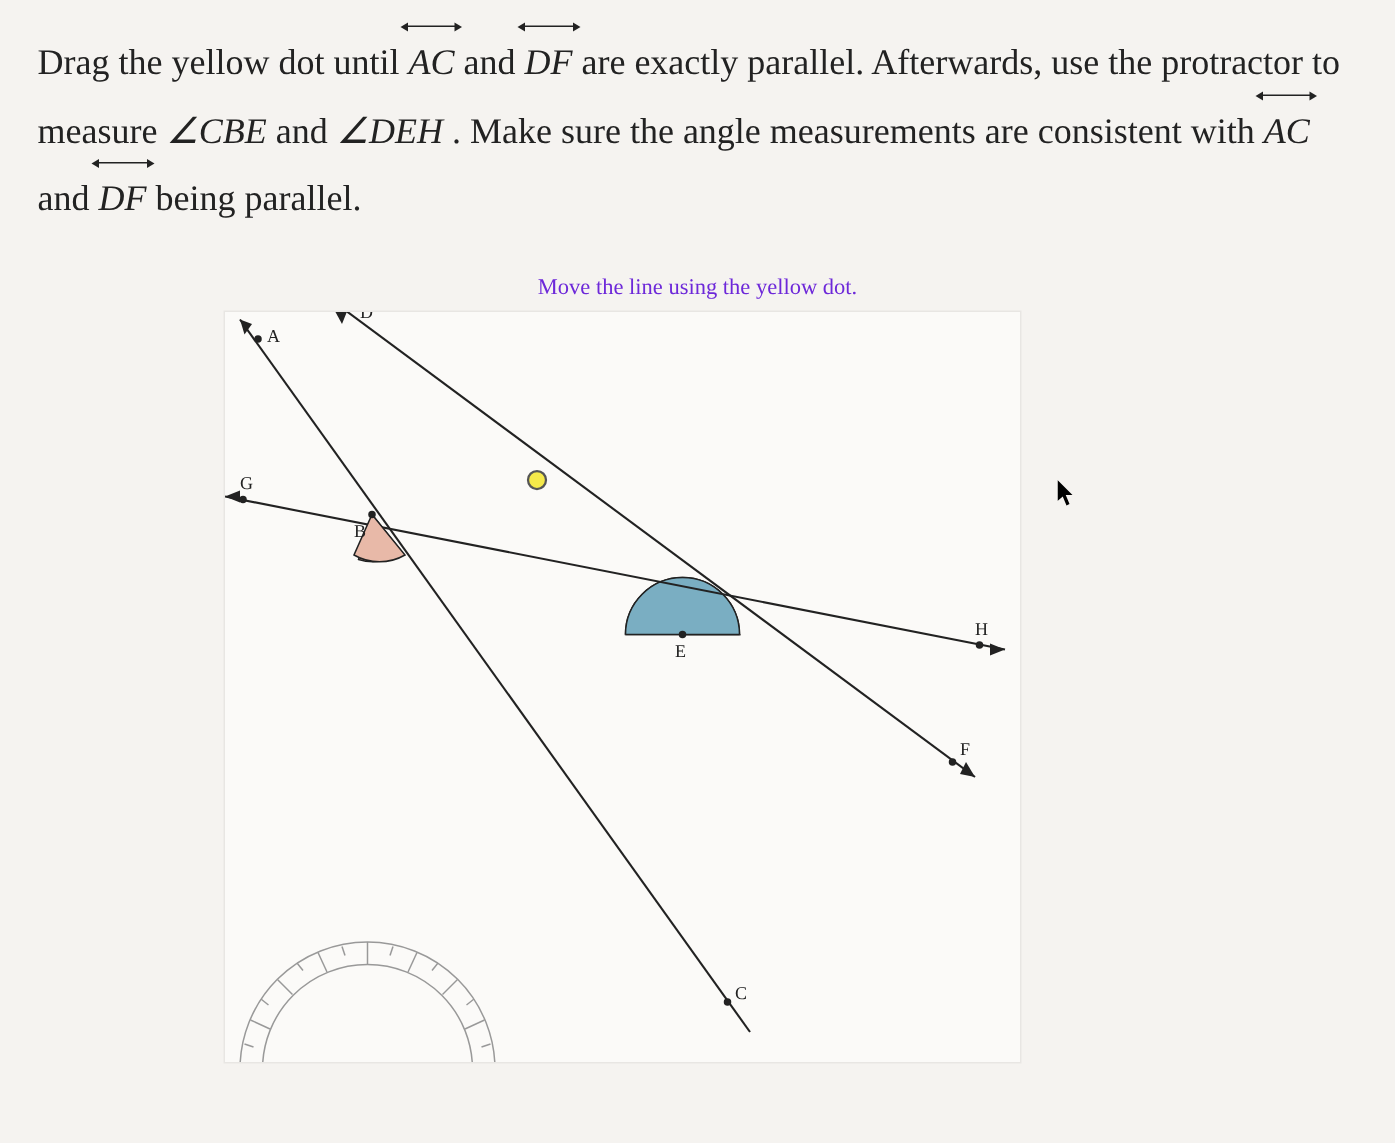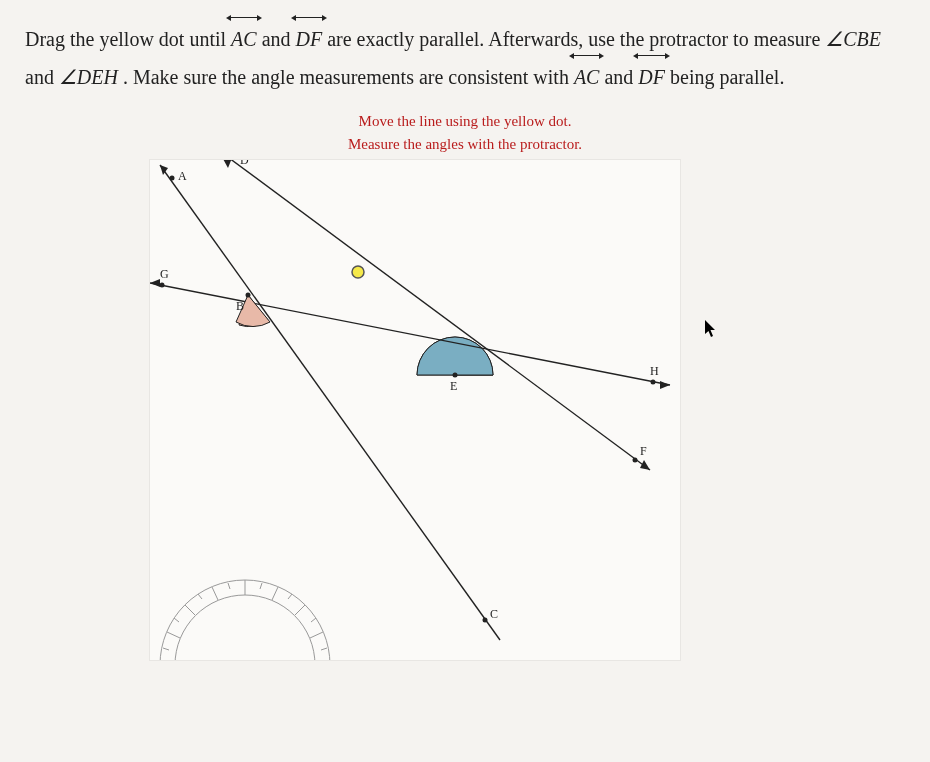--- a/index.html
+++ b/index.html
@@ -6,23 +6,23 @@
       margin: 0;
       padding: 20px 25px;
       font-family: Georgia, 'Times New Roman', serif;
       background: #f5f3f0;
       color: #222;
       width: 930px;
       height: 762px;
       box-sizing: border-box;
     }
     .instruction {
-      font-size: 20px;
+      font-size: 24px;
       line-height: 1.9;
-      margin-bottom: 14px;
+      margin-bottom: 24px;
     }
     .overline-arrow {
       display: inline-block;
       position: relative;
       font-style: italic;
     }
     .overline-arrow::before {
       content: '';
       position: absolute;
       top: -3px;
@@ -50,21 +50,21 @@
       border-top: 3px solid transparent;
       border-bottom: 3px solid transparent;
     }
     .angle-sym { font-style: italic; }
     .hints {
       text-align: center;
       font-family: Georgia, serif;
       font-size: 15px;
       line-height: 1.5;
       margin: 10px auto 5px;
-      color: #b91c1c;
+      color: #6d28d9;
     }
     .canvas-wrap {
       width: 530px;
       height: 500px;
       margin: 0 auto 0 125px;
       background: #fbfaf8;
       box-shadow: 0 0 0 1px rgba(0,0,0,0.05);
       position: relative;
       overflow: hidden;
     }
@@ -99,21 +99,20 @@
   <span class="angle-sym"><span>∠</span><span>DEH</span></span>
   <span>. Make sure the angle measurements are consistent with </span>
   <span class="overline-arrow"><span class="lefthead"></span><span>AC</span></span>
   <span> and </span>
   <span class="overline-arrow"><span class="lefthead"></span><span>DF</span></span>
   <span> being parallel.</span>
 </div>
 
 <div class="hints">
   <div>Move the line using the yellow dot.</div>
-  <div>Measure the angles with the protractor.</div>
 </div>
 
 <div class="canvas-wrap">
   <svg width="530" height="500">
 
     <path class="angle-pink" d="M 98,135 L 118,160 A 32 32 0 0 1 89,165 Z"></path>
 
     <path class="angle-blue" d="M 305,200 A 38 38 0 0 1 343,215 L 305,215 Z"></path>
     <path class="angle-blue" d="M 305,215 m -38,0 a 38 38 0 0 1 76 0 Z" style="fill:#7aaec2;stroke:#222;"></path>
     <path d="M 267,215 A 38 38 0 0 1 343,215" fill="#7aaec2" stroke="#222" stroke-width="1"></path>

